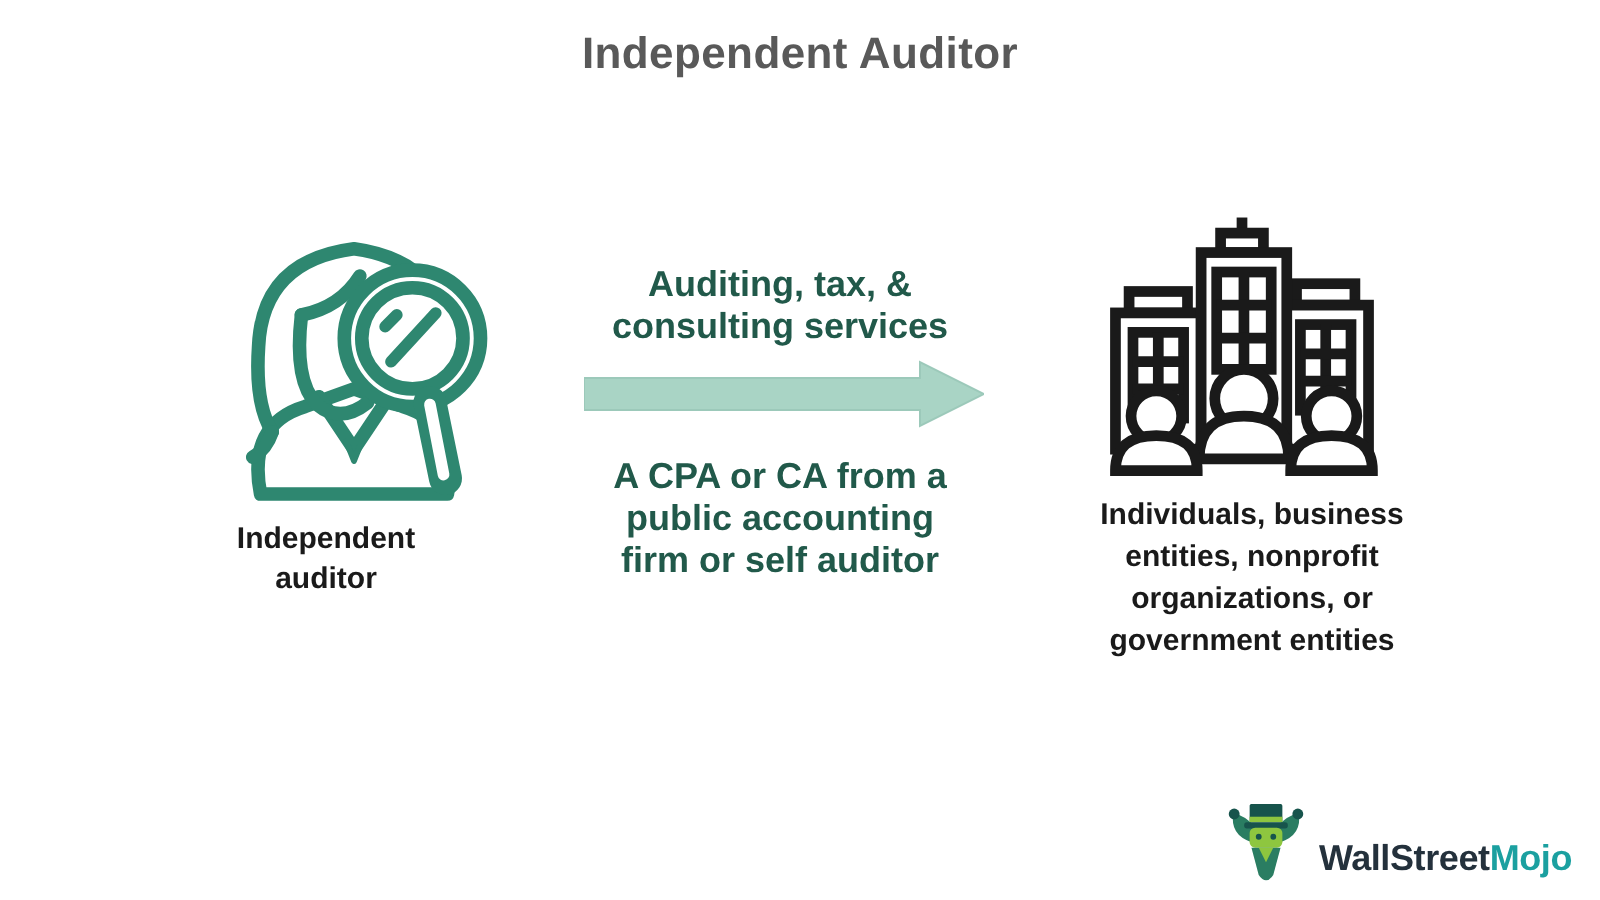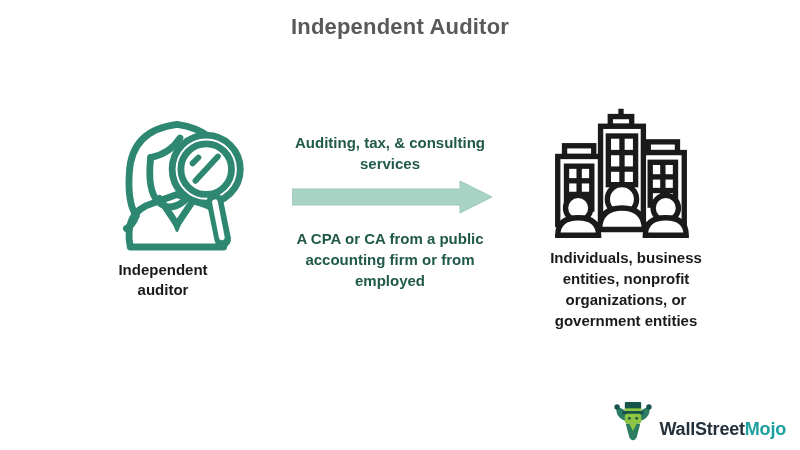--- a/index.html
+++ b/index.html
@@ -15,21 +15,21 @@
   .auditor-figure{left:104px;top:95px;width:146px;height:160px;}
   .clients-figure{left:548px;top:102px;width:146px;height:142px;}
   .label{
     position:absolute;text-align:center;font-weight:bold;color:#1a1a1a;
     font-size:15px;line-height:20px;
   }
   .auditor-label{left:92px;top:260px;width:142px;}
   .clients-label{left:536px;top:247px;width:180px;line-height:21px;}
   .teal-text{
     position:absolute;text-align:center;font-weight:bold;color:#21594a;
-    font-size:15px;line-height:21px;
+    font-size:18px;line-height:21px;
   }
   .services-text{left:283px;top:132px;width:214px;}
   .cpa-text{left:294px;top:228px;width:192px;}
   .arrow{position:absolute;left:292px;top:180px;width:200px;height:34px;}
   .logo{
     position:absolute;right:14px;bottom:7px;display:flex;align-items:center;gap:6px;
   }
   .logo-text{font-size:18px;font-weight:bold;letter-spacing:-0.2px;margin-top:15px;}
   .logo-primary{color:#24313c;}
   .logo-accent{color:#1ba0a0;}
@@ -64,21 +64,21 @@
 <div class="label auditor-label">Independent auditor</div>
 
 <div class="teal-text services-text">Auditing, tax, &amp; consulting services</div>
 
 <div class="arrow">
   <svg viewBox="0 0 200 34" width="200" height="34">
     <polygon points="0,9 168,9 168,1 200,17 168,33 168,25 0,25" fill="#a9d4c5" stroke="#9cc9ba" stroke-width="1"></polygon>
   </svg>
 </div>
 
-<div class="teal-text cpa-text">A CPA or CA from a public accounting firm or from employed</div>
+<div class="teal-text cpa-text">A CPA or CA from a public accounting firm or self auditor</div>
 
 <div class="figure clients-figure">
   <svg viewBox="0 0 150 140" width="146" height="142" fill="#ffffff" stroke="#1a1a1a" stroke-width="5.5" stroke-linejoin="miter">
 
     <rect x="17" y="42" width="30" height="11"></rect>
     <rect x="10" y="53" width="44" height="70"></rect>
     <rect x="19" y="63" width="26" height="44"></rect>
     <line x1="32" y1="63" x2="32" y2="107"></line>
     <line x1="19" y1="78" x2="45" y2="78"></line>
     <line x1="19" y1="92" x2="45" y2="92"></line>

